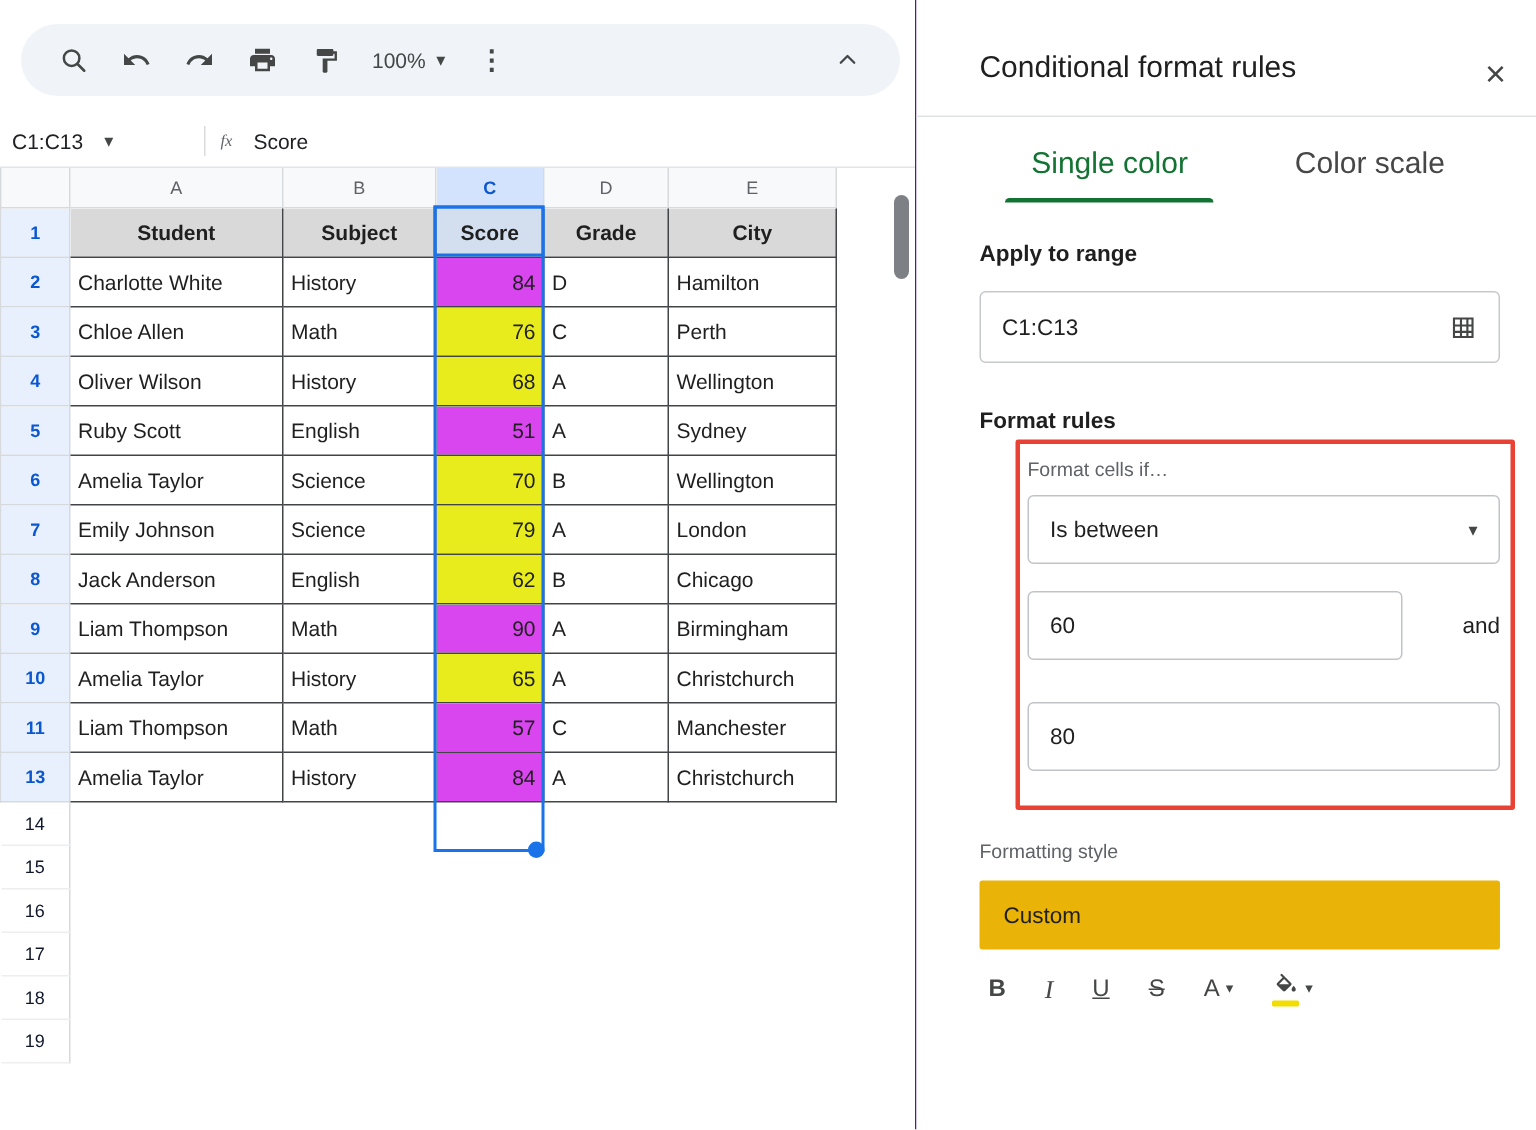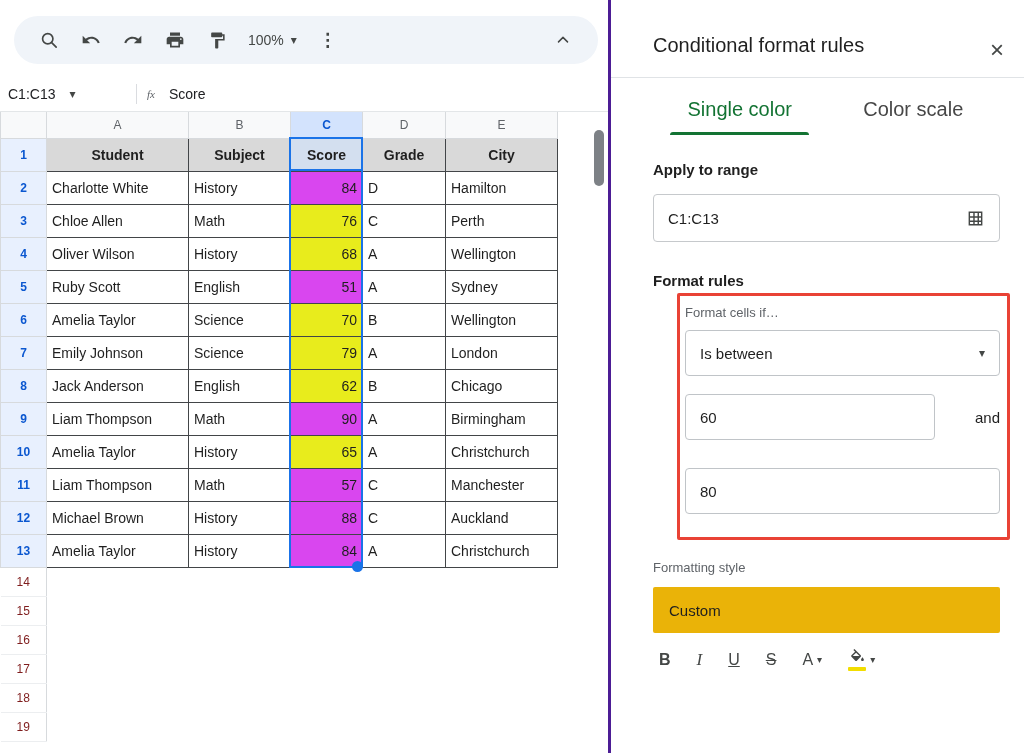--- a/index.html
+++ b/index.html
@@ -1,21 +1,21 @@
 <!DOCTYPE html>
 <html><head>
 <meta charset="utf-8">
 <style>
   * { margin:0; padding:0; box-sizing:border-box; }
   html,body { width:1024px; height:753px; overflow:hidden; }
   body { font-family:"Liberation Sans", sans-serif; background:#fff; color:#1f1f1f; }
   .app { display:flex; width:1024px; height:753px; }
 
   
-  .left { width:622px; position:relative; border-right:3px solid #4c1d95; background:#fff; }
+  .left { width:622px; position:relative; border-right:1px solid #4c1d95; background:#fff; }
   .toolbar { padding:16px 10px 12px 14px; }
   .pill { height:48px; background:#f0f4f9; border-radius:24px; display:flex; align-items:center; padding:0 14px; }
   .tbtn { width:36px; height:36px; border-radius:50%; display:flex; align-items:center; justify-content:center; margin:0 3px; cursor:pointer; }
   .tbtn svg { display:block; }
   .zoom { display:flex; align-items:center; gap:7px; padding:0 10px; font-size:14px; color:#444746; cursor:pointer; }
   .caret { font-size:12px; color:#444746; line-height:1; }
   .more { font-size:18px; color:#444746; font-weight:bold; }
   .spacer { flex:1; }
 
   .fbar { height:36px; display:flex; align-items:center; border-bottom:1px solid #e3e6e8; padding-left:8px; }
@@ -36,21 +36,21 @@
   .sheet tr.r { height:33px; }
   .sheet tr.r th.rh { font-size:12px; border:1px solid #d7dadd; text-align:center; cursor:pointer; }
   .sheet tr.r th.rh.sel { background:#e8f0fe; color:#0b57d0; font-weight:700; }
   .sheet tr.r td { border:1px solid #424548; cursor:cell; }
   tr.row1 td { background:#d9d9d9; font-weight:700; text-align:center; }
   tr.row1 td.c1 { background:#d3dfef; }
   td.ta { text-align:left; }
   td.num { text-align:right; }
   td.sc { background:#d946ef; }
   tr.empty { height:29px; }
-  tr.empty th.rh { font-size:12px; color:#7f1d1d; font-weight:400; text-align:center;
+  tr.empty th.rh { font-size:12px; color:#0f172a; font-weight:400; text-align:center;
                    border-right:1px solid #d7dadd; border-bottom:1px solid #eceef0; background:#fff; cursor:pointer; }
   tr.empty td.blank { border:none; background:#fff; }
 
   .range-sel { position:absolute; left:289px; top:25px; width:74px; height:431px;
                border:2px solid #1a73e8; pointer-events:none; }
   .active-cell { position:absolute; left:289px; top:25px; width:74px; height:34px;
                  border:2px solid #1a73e8; pointer-events:none; }
   .sel-handle { position:absolute; left:352px; top:449px; width:11px; height:11px; border-radius:50%;
                 background:#1a73e8; cursor:grab; }
   .vscroll { position:absolute; right:2px; top:114px; bottom:0; width:13px; }
@@ -273,28 +273,20 @@
         </tr>
         <tr class="r">
           <th class="rh sel">11</th>
           <td class="ta">Liam Thompson</td>
           <td class="ta">Math</td>
           <td class="num sc">57</td>
           <td class="ta">C</td>
           <td class="ta">Manchester</td>
         </tr>
         <tr class="r">
-          <th class="rh sel">12</th>
-          <td class="ta">Michael Brown</td>
-          <td class="ta">History</td>
-          <td class="num sc">88</td>
-          <td class="ta">C</td>
-          <td class="ta">Auckland</td>
-        </tr>
-        <tr class="r">
           <th class="rh sel">13</th>
           <td class="ta">Amelia Taylor</td>
           <td class="ta">History</td>
           <td class="num sc">84</td>
           <td class="ta">A</td>
           <td class="ta">Christchurch</td>
         </tr>
         <tr class="empty">
           <th class="rh">14</th>
           <td class="blank" colspan="5"></td>

